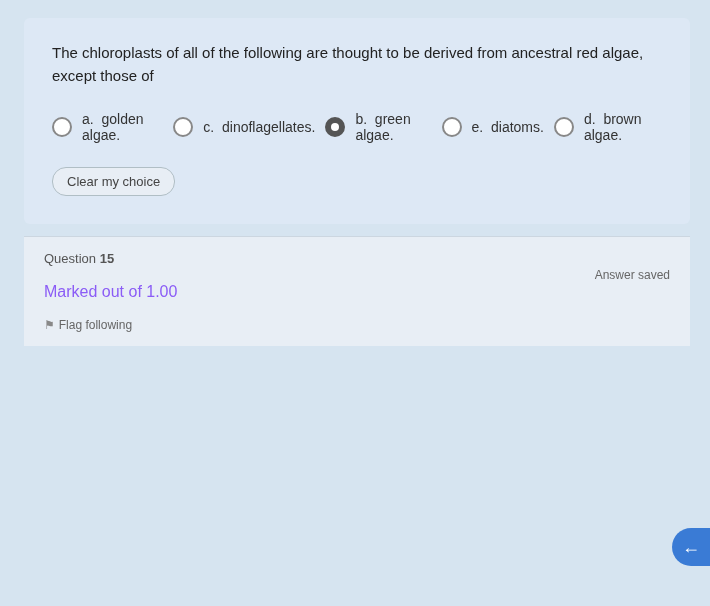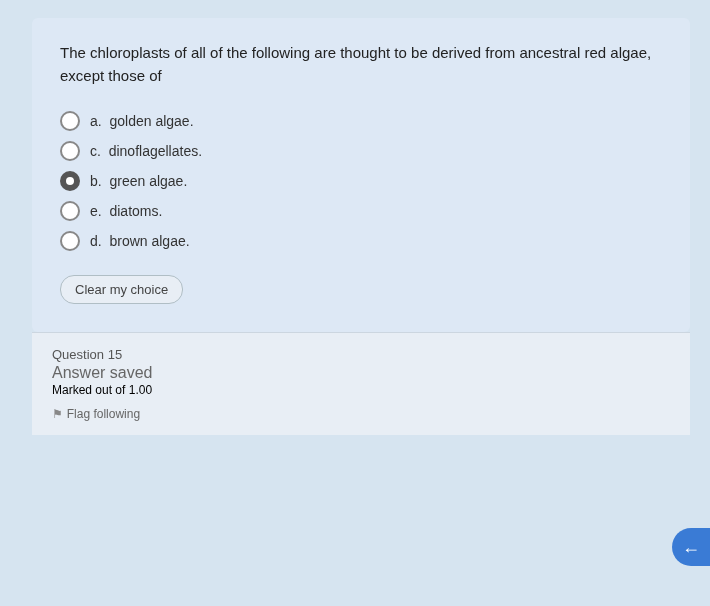--- a/index.html
+++ b/index.html
@@ -11,44 +11,44 @@
       font-family: Arial, sans-serif;
       font-size: 14px;
       color: #333;
       overflow: hidden;
       position: relative;
     }
 
     .page-wrapper {
       width: 100%;
       height: 100%;
-      padding: 18px 20px 18px 32px;
+      padding: 18px 20px 18px 24px;
       display: flex;
       flex-direction: column;
-      gap: 0;
+      gap: 12px;
     }
 
     .question-card {
       background: #dde8f5;
       border-radius: 6px;
       padding: 24px 28px 28px 28px;
       flex: 0 0 auto;
     }
 
     .question-text {
       font-size: 15px;
       color: #222;
       line-height: 1.5;
       margin-bottom: 24px;
     }
 
     .options-list {
       list-style: none;
       display: flex;
-      flex-direction: column;
+      flex-direction: row;
       gap: 10px;
       margin-bottom: 20px;
     }
 
     .option-item {
       display: flex;
       align-items: center;
       gap: 10px;
       cursor: pointer;
     }
@@ -104,33 +104,34 @@
       border-top: 1px solid #ccd6e0;
     }
 
     .question-number {
       font-size: 13px;
       color: #555;
       margin-bottom: 2px;
     }
 
     .question-number strong {
-      font-weight: normal;
+      font-weight: bold;
     }
 
     .answer-saved {
-      font-size: 16px;
+      font-size: 12px;
       color: #666;
       margin-bottom: 1px;
+      text-align: right;
     }
 
     .marked-out {
-      font-size: 12px;
-      color: #000000;
-      margin-bottom: 10px;
+      font-size: 16px;
+      color: #8b5cf6;
+      margin-bottom: 17px;
     }
 
     .flag-question {
       font-size: 12px;
       color: #666;
       display: flex;
       align-items: center;
       gap: 4px;
       cursor: pointer;
     }

